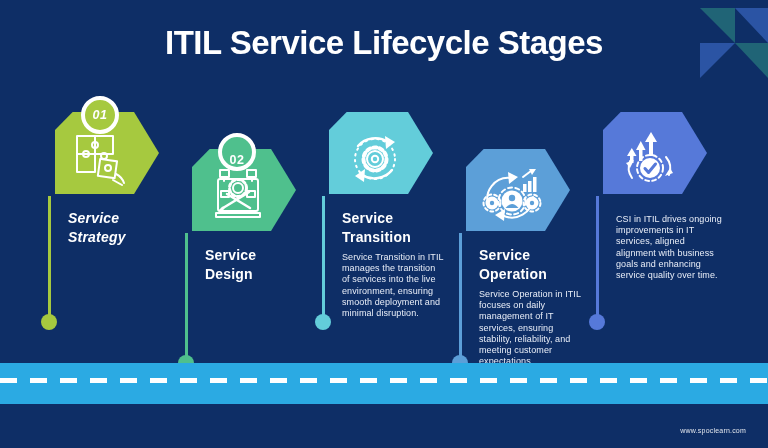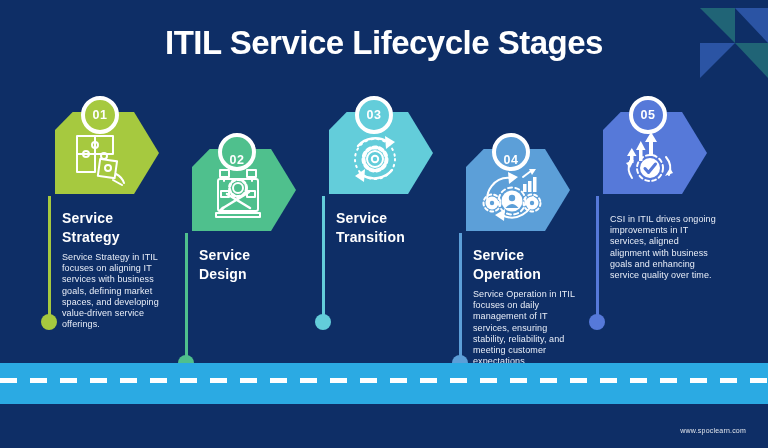--- a/index.html
+++ b/index.html
@@ -10,40 +10,40 @@
   }
   
   .main-title{
     position:absolute;top:24px;left:0;width:768px;text-align:center;
     color:#ffffff;font-size:33px;font-weight:800;letter-spacing:-.5px;margin:0;
   }
   
   .corner{position:absolute;top:0;right:0;}
   
   .stage{position:absolute;top:0;width:140px;height:448px;}
-  .stage.s1{left:47px;}  .stage.s2{left:184px;} .stage.s3{left:321px;}
+  .stage.s1{left:47px;font-style:italic;}  .stage.s2{left:184px;} .stage.s3{left:321px;}
   .stage.s4{left:458px;} .stage.s5{left:595px;}
   .pent{
     position:absolute;left:8px;width:104px;height:82px;background:var(--accent);
     clip-path:polygon(0% 22%,17% 0%,76% 0%,100% 50%,76% 100%,0% 100%);
   }
   .odd .pent{top:112px;} .even .pent{top:149px;}
   .pent svg{position:absolute;left:14px;top:18px;}
   .badge{
     position:absolute;left:34px;width:30px;height:30px;border:4px solid #fff;
     border-radius:50%;background:var(--accent);color:#fff;
     display:flex;align-items:center;justify-content:center;
     font-size:12.5px;font-weight:bold;letter-spacing:.5px;z-index:3;
   }
   .odd .badge{top:96px;} .even .badge{top:133px;align-items:flex-end;}
   .vline{position:absolute;left:.5px;width:3px;background:var(--accent);}
   .odd .vline{top:196px;height:126px;} .even .vline{top:233px;height:130px;}
   .dot{position:absolute;left:-6px;width:16px;height:16px;border-radius:50%;background:var(--accent);}
   .odd .dot{top:314px;} .even .dot{top:355px;}
-  .text{position:absolute;left:15px;width:128px;}
+  .text{position:absolute;left:21px;width:128px;}
   .odd .text{top:209px;} .even .text{top:246px;}
   .stage-title{
     margin:0;color:#fff;font-size:14px;line-height:19px;font-weight:bold;
     white-space:pre-line;letter-spacing:.2px;
   }
   .stage-desc{
     margin:5px 0 0 0;color:#e9eef8;font-size:9px;line-height:11.2px;
     white-space:pre-line;letter-spacing:.1px;
   }
   
@@ -90,27 +90,20 @@
           <path d="M47,44 q6,3 8,9 M44,50 l9,5"></path>
         </g>
       </svg>
     </div>
     <div class="badge">
         <span>01</span>
       </div>
     <div class="text">
       <h2 class="stage-title">Service
 Strategy</h2>
-      <p class="stage-desc">Service Strategy in ITIL
-focuses on aligning IT
-services with business
-goals, defining market
-spaces, and developing
-value-driven service
-offerings.</p>
     </div>
   </div>
 
   <div class="stage s2 even" style="--accent: #4fc08d;">
     <div class="vline"></div>
     <div class="dot"></div>
     <div class="pent">
       <svg width="64" height="58" viewBox="0 0 64 58">
         <g class="icon-stroke">
           <rect x="12" y="12" width="40" height="32" rx="2"></rect>
@@ -147,26 +140,29 @@
           <circle cx="32" cy="29" r="8"></circle>
           <circle cx="32" cy="29" r="11.5" stroke-width="4" stroke-dasharray="3.4 3.1"></circle>
           <circle cx="32" cy="29" r="3.2"></circle>
           <path d="M15,16 A22,20 0 0 1 45,12" stroke-width="2.4"></path>
           <path d="M49,40 A22,20 0 0 1 19,45" stroke-width="2.4"></path>
         </g>
         <polygon points="42,6 52,12 43,19" fill="#fff"></polygon>
         <polygon points="22,39 12,46 21,52" fill="#fff"></polygon>
       </svg>
     </div>
-    <div class="badge">
-        <span>03</span>
-      </div>
     <div class="text">
       <h2 class="stage-title">Service
 Transition</h2>
+      <p class="stage-desc">Service Transition in ITIL
+manages the transition
+of services into the live
+environment, ensuring
+smooth deployment and
+minimal disruption.</p>
     </div>
   </div>
 
   <div class="stage s4 even" style="--accent: #5c9fd8;">
     <div class="vline"></div>
     <div class="dot"></div>
     <div class="pent">
       <svg width="64" height="58" viewBox="0 0 64 58">
         <path d="M9,40 A21,21 0 0 1 31,11" class="icon-stroke" stroke-width="2.3"></path>
         <polygon points="28,5 38,10 29,17" fill="#fff"></polygon>
@@ -182,23 +178,20 @@
         <circle cx="12" cy="36" r="2.2" fill="#5c9fd8"></circle>
         <circle cx="52" cy="36" r="6.5" fill="#fff"></circle>
         <circle cx="52" cy="36" r="8.5" class="icon-stroke" stroke-width="3.4" stroke-dasharray="3 3"></circle>
         <circle cx="52" cy="36" r="2.2" fill="#5c9fd8"></circle>
         <circle cx="32" cy="34" r="10.5" fill="#fff"></circle>
         <circle cx="32" cy="34" r="13.5" class="icon-stroke" stroke-width="4.2" stroke-dasharray="4 3.4"></circle>
         <circle cx="32" cy="31" r="3.2" fill="#5c9fd8"></circle>
         <path d="M25.5,41 q6.5,-8 13,0 z" fill="#5c9fd8"></path>
       </svg>
     </div>
-    <div class="badge">
-        <span>04</span>
-      </div>
     <div class="text">
       <h2 class="stage-title">Service
 Operation</h2>
       <p class="stage-desc">Service Operation in ITIL
 focuses on daily
 management of IT
 services, ensuring
 stability, reliability, and
 meeting customer
 expectations.</p>
@@ -218,23 +211,20 @@
         <polygon points="28,12 34,2 40,12" fill="#fff"></polygon>
         <circle cx="33" cy="38" r="10" fill="#fff"></circle>
         <circle cx="33" cy="38" r="13" class="icon-stroke" stroke-width="4.2" stroke-dasharray="3.8 3.3"></circle>
         <path d="M28,38.5 l3.5,4 l7,-8.5" fill="none" stroke="#5679d9" stroke-width="3" stroke-linecap="round" stroke-linejoin="round"></path>
         <path d="M15,48 A18,18 0 0 1 13,31" class="icon-stroke" stroke-width="2.2"></path>
         <polygon points="9,33 17,30 13,38" fill="#fff"></polygon>
         <path d="M49,27 A18,18 0 0 1 52,45" class="icon-stroke" stroke-width="2.2"></path>
         <polygon points="56,43 48,46 53,38" fill="#fff"></polygon>
       </svg>
     </div>
-    <div class="badge">
-        <span>05</span>
-      </div>
     <div class="text">
       <p class="stage-desc">CSI in ITIL drives ongoing
 improvements in IT
 services, aligned
 alignment with business
 goals and enhancing
 service quality over time.</p>
     </div>
   </div>
 

